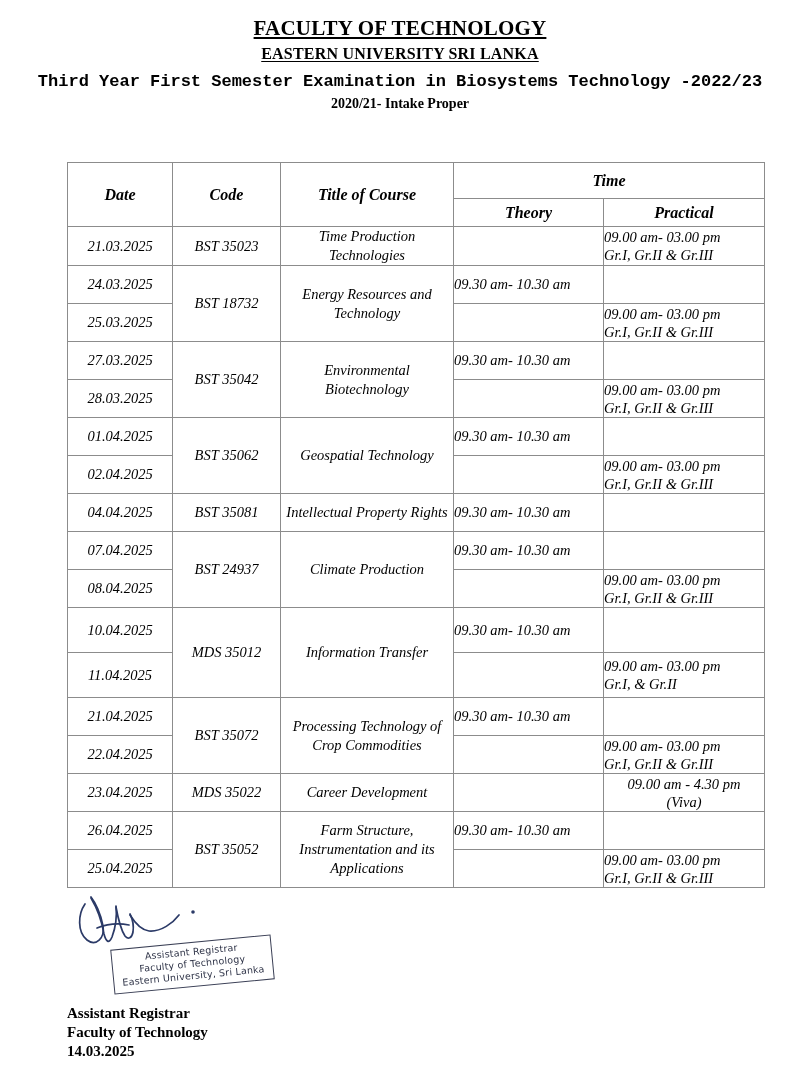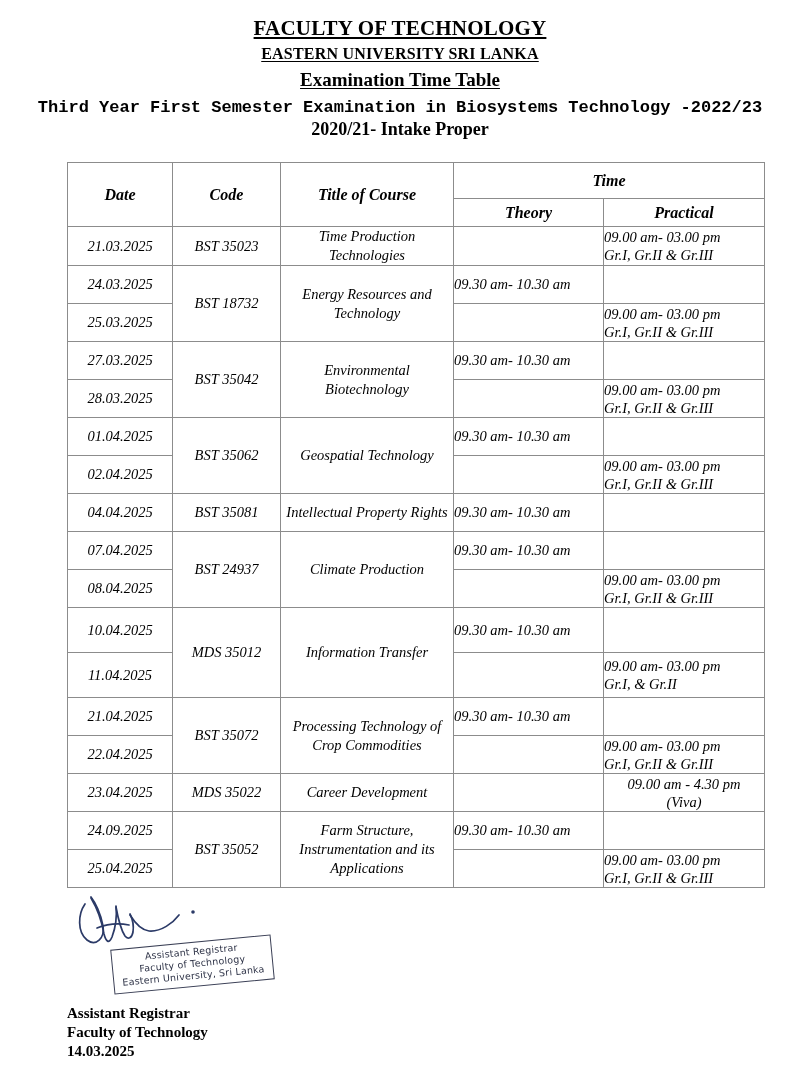--- a/index.html
+++ b/index.html
@@ -48,21 +48,21 @@
     font-size: 19px;
     line-height: 26px;
   }
   .h4 {
     font-size: 17px;
     line-height: 23px;
     margin-top: 3px;
     font-family: Liberation Mono, monospace;
   }
   .h5 {
-    font-size: 18px;
+    font-size: 14px;
     line-height: 21px;
   }
 
   
   .tbl-wrap {
     position: absolute;
     left: 67px;
     top: 146px;
     width: 697px;
   }
@@ -167,23 +167,20 @@
 </head>
 <body>
 
 <div class="page">
 
   <div class="hdr h1">
     <span class="hdr-line">FACULTY OF TECHNOLOGY</span>
   </div>
   <div class="hdr h2">
     <span class="hdr-line">EASTERN UNIVERSITY SRI LANKA</span>
-  </div>
-  <div class="hdr h3">
-    <span class="hdr-line">Examination Time Table</span>
   </div>
   <div class="hdr h4">Third Year First Semester Examination in Biosystems Technology -2022/23</div>
   <div class="hdr h5">2020/21- Intake Proper</div>
 
   <div class="tbl-wrap">
     <table class="tt">
       <colgroup>
         <col class="col-date">
           <col class="col-code">
           <col class="col-title">
@@ -314,21 +311,21 @@
             <td class="c-date">23.04.2025</td>
             <td class="c-code">MDS 35022</td>
             <td class="c-title">Career Development</td>
             <td class="c-theory empty"></td>
             <td class="c-prac center">
               <div>09.00 am -  4.30 pm</div>
               <div>(Viva)</div>
             </td>
           </tr>
           <tr class="r-std">
-            <td class="c-date">24.09.2025</td>
+            <td class="c-date">26.04.2025</td>
             <td class="c-code" rowspan="2">BST 35052</td>
             <td class="c-title" rowspan="2">Farm Structure, Instrumentation and its Applications</td>
             <td class="c-theory">09.30 am- 10.30 am</td>
             <td class="c-prac empty"></td>
           </tr>
           <tr class="r-std">
             <td class="c-date">25.04.2025</td>
             <td class="c-theory empty"></td>
             <td class="c-prac">
               <div>09.00 am- 03.00 pm</div>

